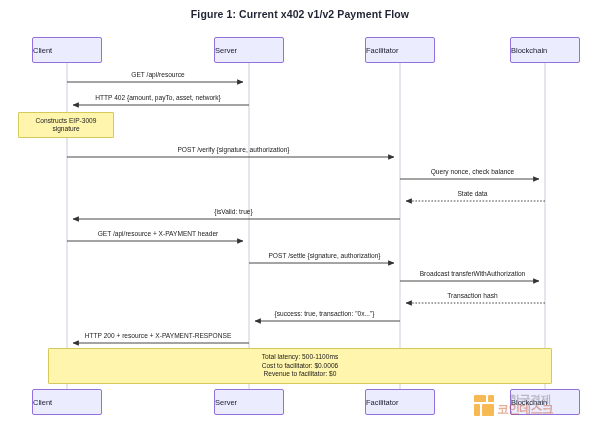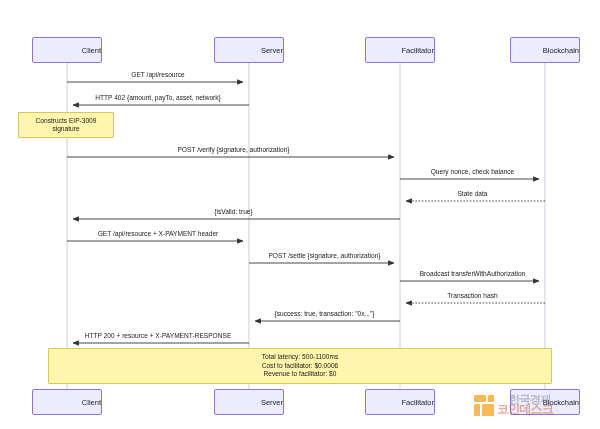--- a/index.html
+++ b/index.html
@@ -35,21 +35,21 @@
   }
   
   .actor {
     position: absolute;
     height: 26px;
     background: #ECECFF;
     border: 1px solid #9370DB;
     border-radius: 2px;
     display: flex;
     align-items: center;
-    justify-content: flex-end;
+    justify-content: flex-start;
     font-size: 7.5px;
     color: #1a1a2e;
   }
   
   .note {
     position: absolute;
     background: #FFF5AD;
     border: 1px solid #D4C95A;
     border-radius: 1px;
     display: flex;
@@ -112,20 +112,21 @@
     opacity: 0.55;
     letter-spacing: -0.8px;
     white-space: nowrap;
   }
 </style>
 </head>
 <body>
 
 <div id="diagram">
 
+  <div class="fig-title">Figure 1: Current x402 v1/v2 Payment Flow</div>
 
   <svg class="canvas" viewBox="0 0 600 429">
     <defs>
       <marker id="arrowhead" markerWidth="7" markerHeight="6" refX="6.5" refY="3" orient="auto">
         <polygon points="0 0, 7 3, 0 6" fill="#333333"></polygon>
       </marker>
     </defs>
     <g id="lifelines">
         <line x1="67" y1="63" x2="67" y2="389" stroke="#BFBFD0" stroke-width="0.8"></line>
         <line x1="249" y1="63" x2="249" y2="389" stroke="#BFBFD0" stroke-width="0.8"></line>

